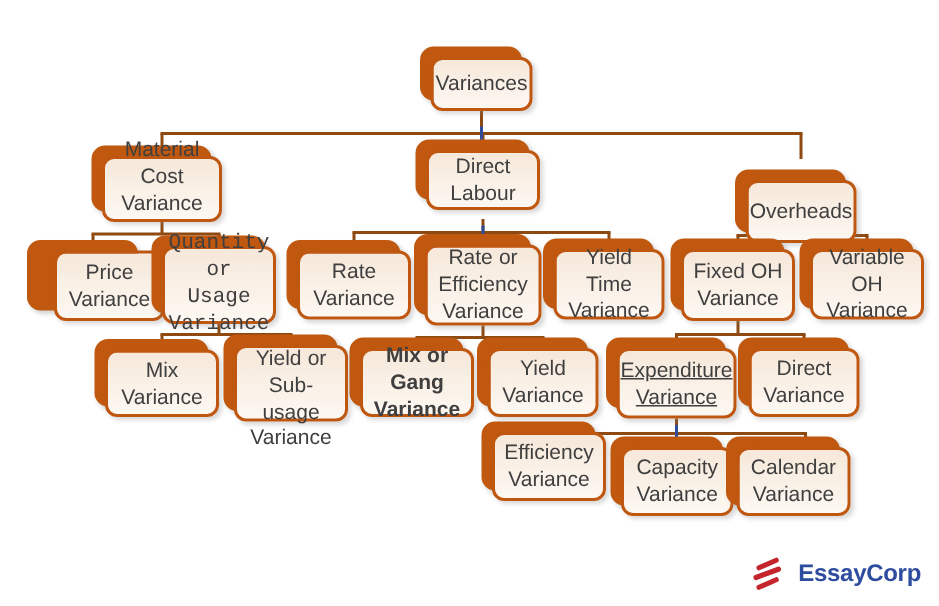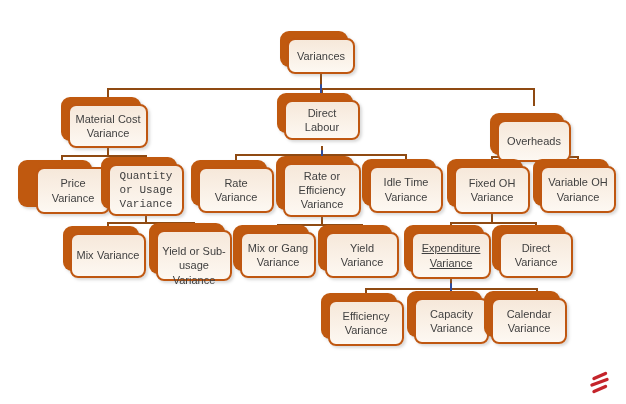--- a/index.html
+++ b/index.html
@@ -22,21 +22,21 @@
     position:absolute;
     left:0;top:0;
     width:100%;height:100%;
     border-radius:8px;
     border:2px solid;
     box-sizing:border-box;
     display:flex;align-items:center;justify-content:center;
     box-shadow:2px 2px 3px rgba(130,130,130,.30);
   }
   .node-label{
-    font-size:11px;
+    font-size:14px;
     line-height:1.28;
     text-align:center;
     padding:1px 3px;
     word-spacing:0.2px;
   }
   .edge{position:absolute;}
   .tick{position:absolute;width:2.5px;height:10px;border-radius:1px;}
   .brand{
     position:absolute;
     right:12px;bottom:6px;
@@ -95,21 +95,21 @@
     </div>
   <div id="nodes-layer">
       <div class="node" style="left: 287px; top: 38px; width: 68px; height: 36px;">
         <div class="node-shadow" style="background: rgb(192, 89, 15);"></div>
         <div class="node-front" style="border-color: rgb(191, 87, 17); background: linear-gradient(rgb(246, 232, 218) 0%, rgb(250, 241, 231) 55%, rgb(253, 248, 242) 100%);">
           <span class="node-label" style="color: rgb(63, 63, 63);">Variances</span>
         </div>
       </div>
       <div class="node" style="left: 68px; top: 104px; width: 80px; height: 44px;">
         <div class="node-shadow" style="background: rgb(192, 89, 15);"></div>
-        <div class="node-front" style="border-color: rgb(191, 87, 17); background: linear-gradient(rgb(246, 232, 218) 0%, rgb(250, 241, 231) 55%, rgb(253, 248, 242) 100%);">
+        <div class="node-front" style="border-color: rgb(191, 87, 17); background: linear-gradient(rgb(246, 232, 218) 0%, rgb(250, 241, 231) 55%, rgb(253, 248, 242) 100%); align-items: flex-end;">
           <span class="node-label" style="color: rgb(63, 63, 63);">Material Cost Variance</span>
         </div>
       </div>
       <div class="node" style="left: 284px; top: 100px; width: 76px; height: 40px;">
         <div class="node-shadow" style="background: rgb(192, 89, 15);"></div>
         <div class="node-front" style="border-color: rgb(191, 87, 17); background: linear-gradient(rgb(246, 232, 218) 0%, rgb(250, 241, 231) 55%, rgb(253, 248, 242) 100%);">
           <span class="node-label" style="color: rgb(63, 63, 63);">Direct Labour</span>
         </div>
       </div>
       <div class="node" style="left: 497px; top: 120px; width: 74px; height: 42px;">
@@ -138,21 +138,21 @@
       </div>
       <div class="node" style="left: 283px; top: 163px; width: 78px; height: 54px;">
         <div class="node-shadow" style="background: rgb(192, 89, 15);"></div>
         <div class="node-front" style="border-color: rgb(191, 87, 17); background: linear-gradient(rgb(246, 232, 218) 0%, rgb(250, 241, 231) 55%, rgb(253, 248, 242) 100%);">
           <span class="node-label" style="color: rgb(63, 63, 63);">Rate or Efficiency Variance</span>
         </div>
       </div>
       <div class="node" style="left: 369px; top: 166px; width: 74px; height: 47px;">
         <div class="node-shadow" style="background: rgb(192, 89, 15);"></div>
         <div class="node-front" style="border-color: rgb(191, 87, 17); background: linear-gradient(rgb(246, 232, 218) 0%, rgb(250, 241, 231) 55%, rgb(253, 248, 242) 100%);">
-          <span class="node-label" style="color: rgb(63, 63, 63);">Idle Time Variance</span>
+          <span class="node-label" style="color: rgb(63, 63, 63);">Yield Time Variance</span>
         </div>
       </div>
       <div class="node" style="left: 454px; top: 166px; width: 76px; height: 48px;">
         <div class="node-shadow" style="background: rgb(192, 89, 15);"></div>
         <div class="node-front" style="border-color: rgb(191, 87, 17); background: linear-gradient(rgb(246, 232, 218) 0%, rgb(250, 241, 231) 55%, rgb(253, 248, 242) 100%);">
           <span class="node-label" style="color: rgb(63, 63, 63);">Fixed OH Variance</span>
         </div>
       </div>
       <div class="node" style="left: 540px; top: 166px; width: 76px; height: 47px;">
         <div class="node-shadow" style="background: rgb(192, 89, 15);"></div>
@@ -168,42 +168,42 @@
       </div>
       <div class="node" style="left: 156px; top: 230px; width: 76px; height: 51px;">
         <div class="node-shadow" style="background: rgb(192, 89, 15);"></div>
         <div class="node-front" style="border-color: rgb(191, 87, 17); background: linear-gradient(rgb(246, 232, 218) 0%, rgb(250, 241, 231) 55%, rgb(253, 248, 242) 100%);">
           <span class="node-label" style="color: rgb(63, 63, 63); margin-top: 20px;">Yield or Sub-usage Variance</span>
         </div>
       </div>
       <div class="node" style="left: 240px; top: 232px; width: 76px; height: 46px;">
         <div class="node-shadow" style="background: rgb(192, 89, 15);"></div>
         <div class="node-front" style="border-color: rgb(191, 87, 17); background: linear-gradient(rgb(246, 232, 218) 0%, rgb(250, 241, 231) 55%, rgb(253, 248, 242) 100%);">
-          <span class="node-label" style="color: rgb(63, 63, 63);">Mix or Gang Variance</span>
+          <span class="node-label" style="color: rgb(63, 63, 63); font-weight: bold;">Mix or Gang Variance</span>
         </div>
       </div>
       <div class="node" style="left: 325px; top: 232px; width: 74px; height: 46px;">
         <div class="node-shadow" style="background: rgb(192, 89, 15);"></div>
         <div class="node-front" style="border-color: rgb(191, 87, 17); background: linear-gradient(rgb(246, 232, 218) 0%, rgb(250, 241, 231) 55%, rgb(253, 248, 242) 100%);">
           <span class="node-label" style="color: rgb(63, 63, 63);">Yield Variance</span>
         </div>
       </div>
       <div class="node" style="left: 411px; top: 232px; width: 80px; height: 47px;">
         <div class="node-shadow" style="background: rgb(192, 89, 15);"></div>
         <div class="node-front" style="border-color: rgb(191, 87, 17); background: linear-gradient(rgb(246, 232, 218) 0%, rgb(250, 241, 231) 55%, rgb(253, 248, 242) 100%);">
           <span class="node-label" style="color: rgb(63, 63, 63); text-decoration: underline;">Expenditure Variance</span>
         </div>
       </div>
       <div class="node" style="left: 499px; top: 232px; width: 74px; height: 46px;">
         <div class="node-shadow" style="background: rgb(192, 89, 15);"></div>
         <div class="node-front" style="border-color: rgb(191, 87, 17); background: linear-gradient(rgb(246, 232, 218) 0%, rgb(250, 241, 231) 55%, rgb(253, 248, 242) 100%);">
           <span class="node-label" style="color: rgb(63, 63, 63);">Direct Variance</span>
         </div>
       </div>
-      <div class="node" style="left: 328px; top: 300px; width: 76px; height: 46px;">
+      <div class="node" style="left: 328px; top: 288px; width: 76px; height: 46px;">
         <div class="node-shadow" style="background: rgb(192, 89, 15);"></div>
         <div class="node-front" style="border-color: rgb(191, 87, 17); background: linear-gradient(rgb(246, 232, 218) 0%, rgb(250, 241, 231) 55%, rgb(253, 248, 242) 100%);">
           <span class="node-label" style="color: rgb(63, 63, 63);">Efficiency Variance</span>
         </div>
       </div>
       <div class="node" style="left: 414px; top: 298px; width: 75px; height: 46px;">
         <div class="node-shadow" style="background: rgb(192, 89, 15);"></div>
         <div class="node-front" style="border-color: rgb(191, 87, 17); background: linear-gradient(rgb(246, 232, 218) 0%, rgb(250, 241, 231) 55%, rgb(253, 248, 242) 100%);">
           <span class="node-label" style="color: rgb(63, 63, 63);">Capacity Variance</span>
         </div>
@@ -217,15 +217,16 @@
     </div>
 
   <div class="brand">
     <svg width="30" height="30" viewBox="0 0 30 30">
       <g fill="none" stroke="#C4242B" stroke-width="3.4" stroke-linecap="round">
         <path d="M10 10.5 L21.5 5.5"></path>
         <path d="M8 17 L23 11.5"></path>
         <path d="M10 23.5 L21.5 18.5"></path>
       </g>
     </svg>
+    <span class="brand-word" style="color: rgb(47, 77, 158);">EssayCorp</span>
   </div>
 
 </div>
 
 </body></html>

